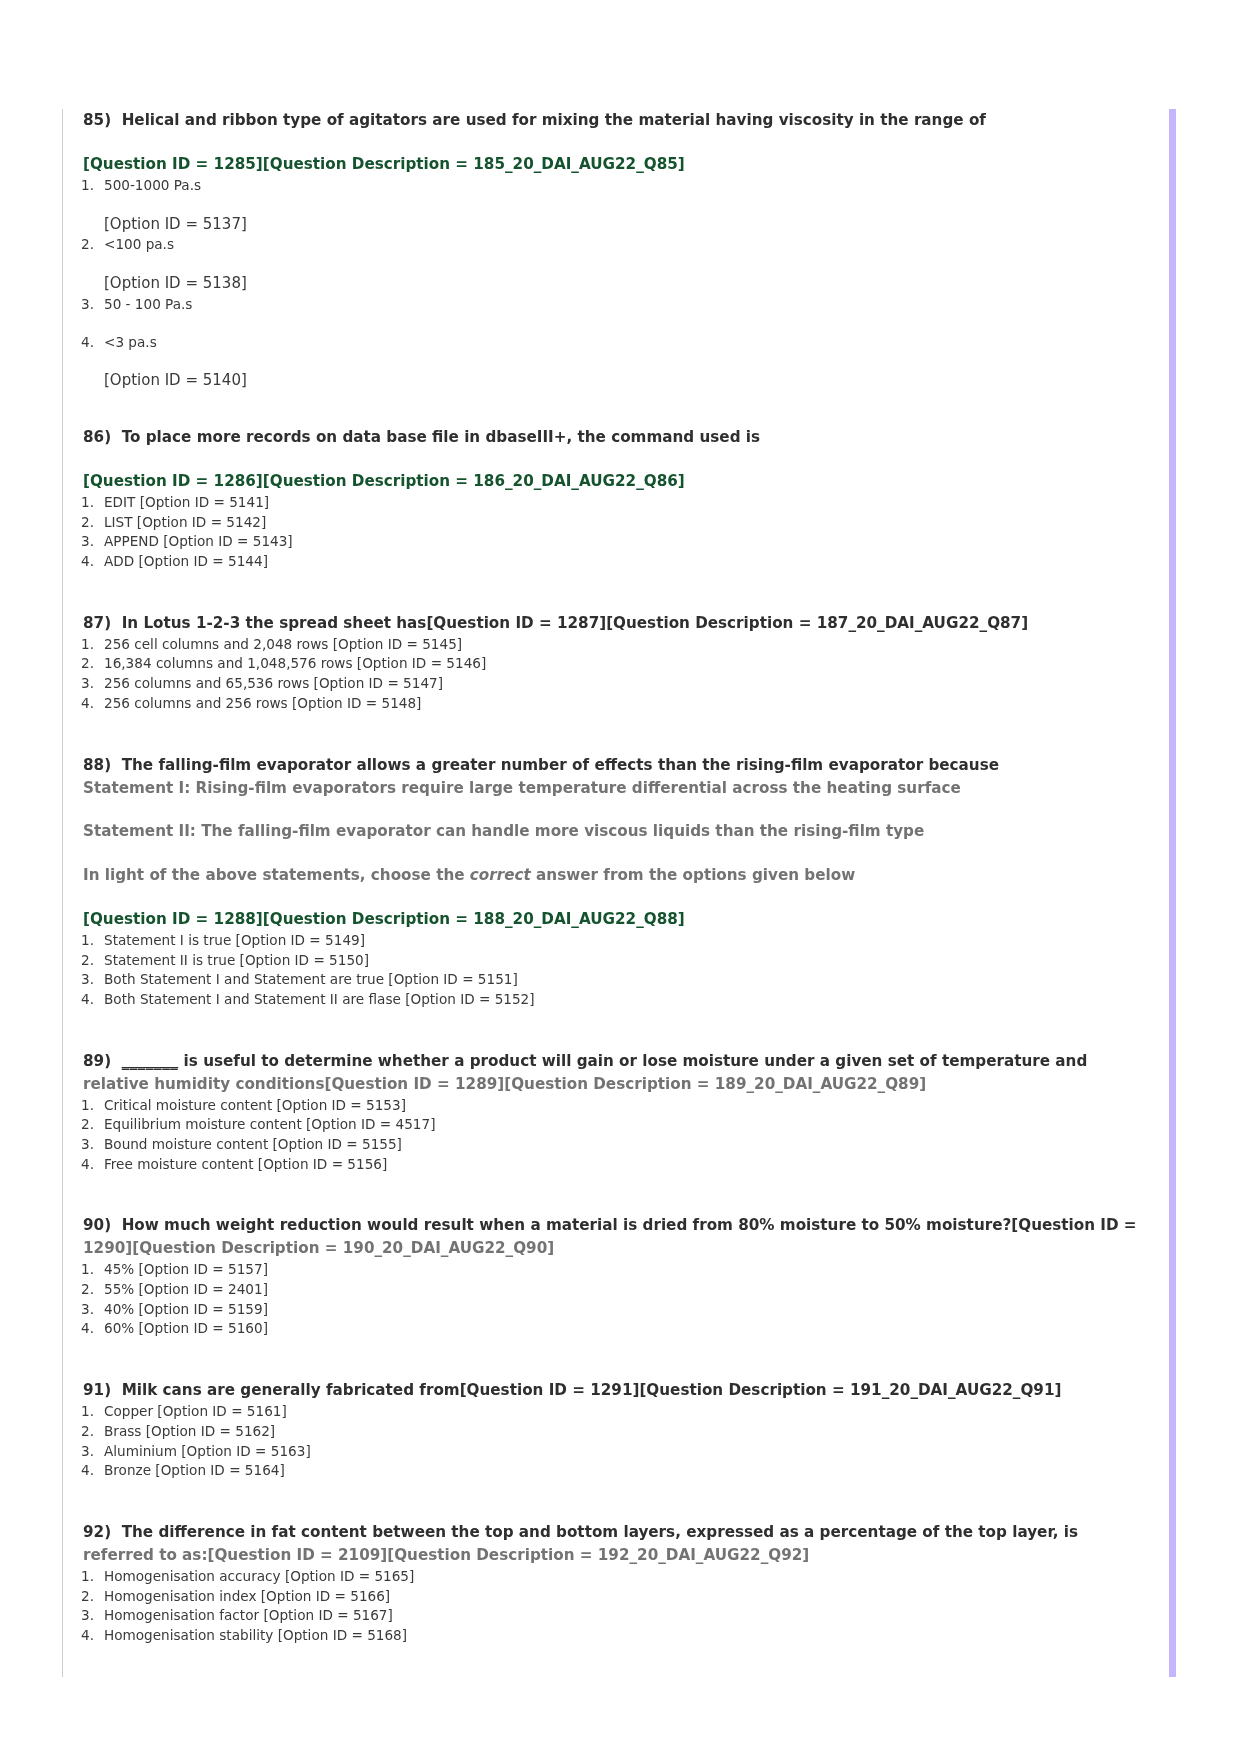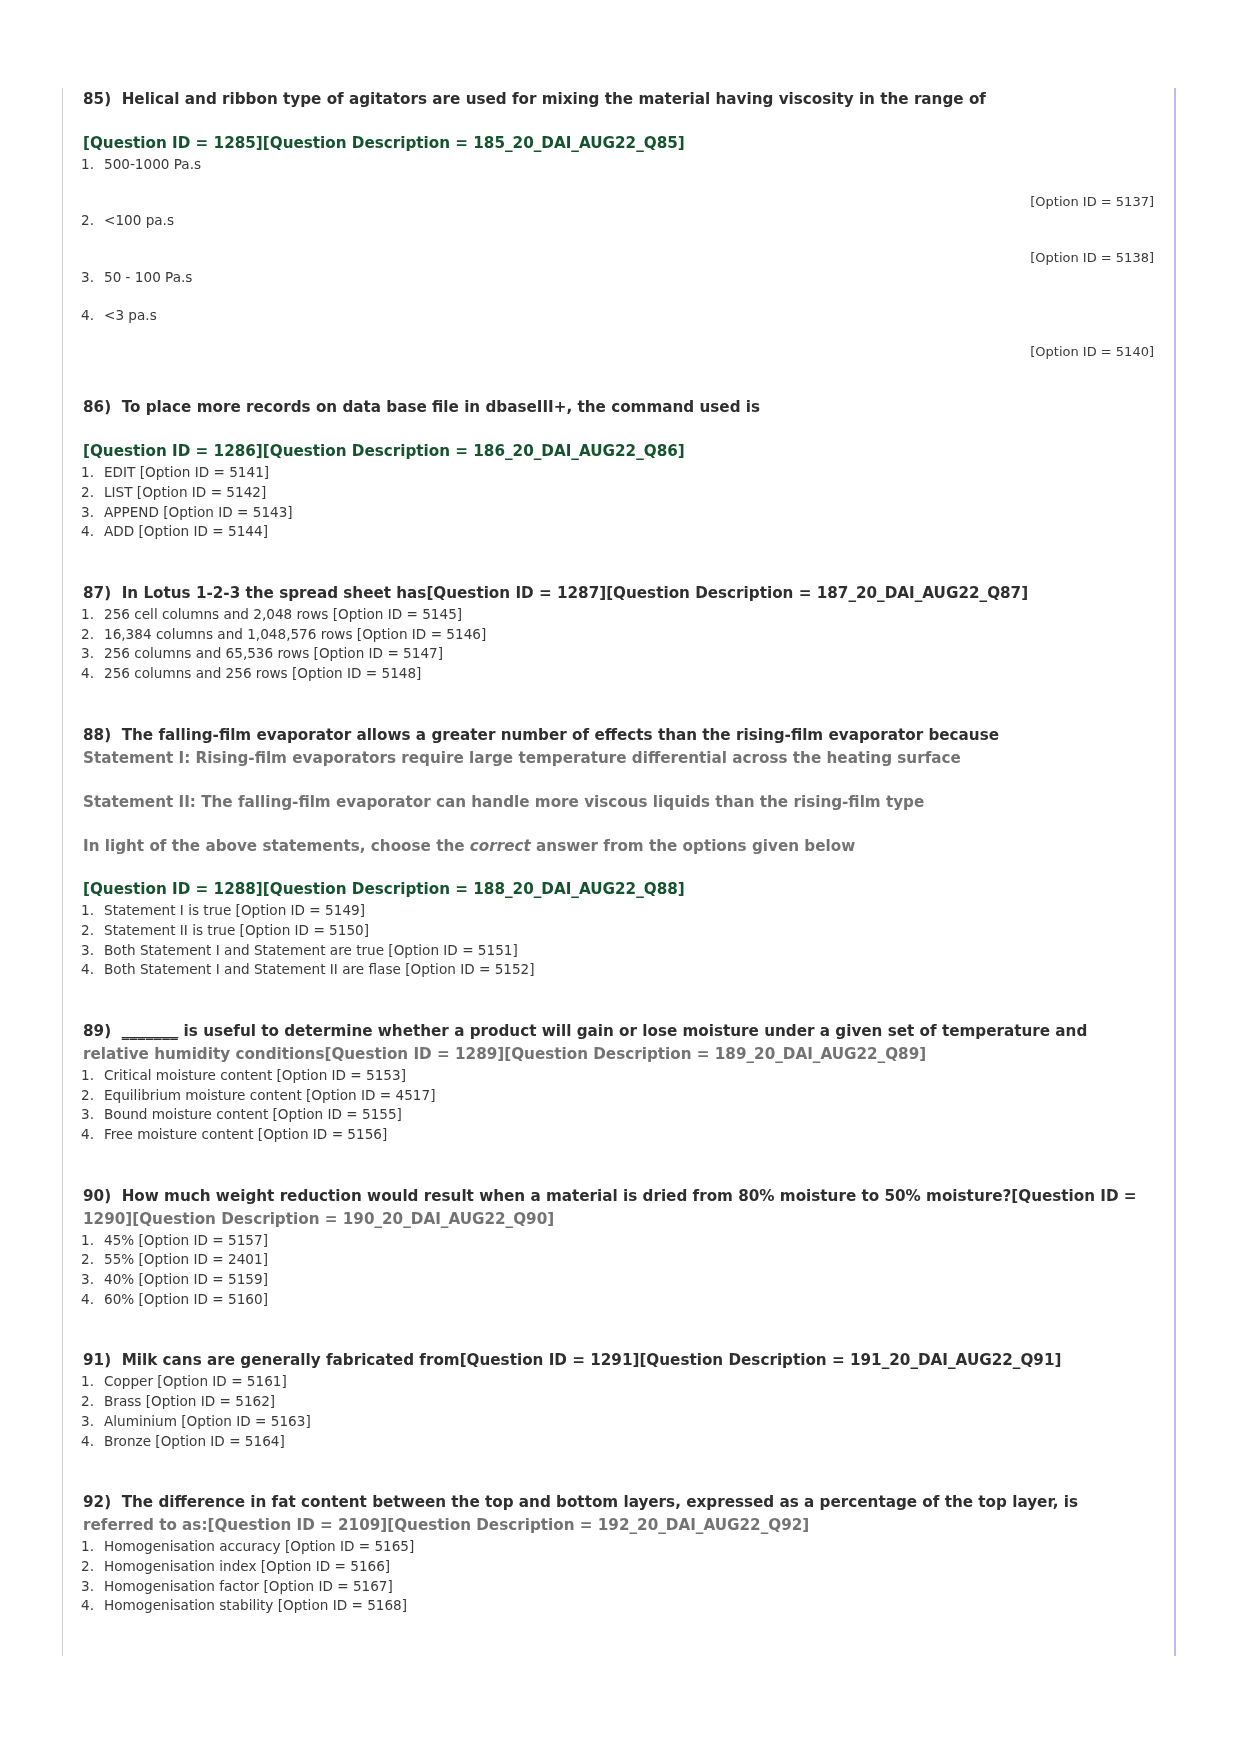--- a/index.html
+++ b/index.html
@@ -10,25 +10,25 @@
   body {
     width: 1240px;
     height: 1755px;
     font-family: "DejaVu Sans", "Liberation Sans", sans-serif;
     color: #2b2b2b;
     -webkit-font-smoothing: antialiased;
   }
   .page {
     position: absolute;
     left: 62px;
-    top: 88px;
+    top: 109px;
     width: 1114px;
     height: 1568px;
     border-left: 1px solid #cfcfcf;
-    border-right: 2px solid #c4b5fd;
+    border-right: 7px solid #c4b5fd;
     box-sizing: border-box;
   }
   .page-inner {
     padding: 0 20px 0 10px;
   }
   .question-block {
     margin-bottom: 0;
   }
   .q-stem {
     font-size: 15.2px;
@@ -73,26 +73,25 @@
     margin: 0;
   }
   ol.options li .onum {
     position: absolute;
     left: 8px;
     top: 0;
     width: 18px;
     text-align: left;
   }
   .opt-id-line {
-    font-size: 13px;
+    font-size: 15px;
     color: #3a3a3a;
     line-height: 1.45;
     padding-left: 31px;
     margin: 0;
-    text-align: right;
   }
   .opt-gap { height: 18px; }
   em.italic { font-weight: bold; text-align: right; }
   .blank-ul {
     text-decoration: underline;
     letter-spacing: 0.5px;
   }
 </style>
 </head>
 <body>

